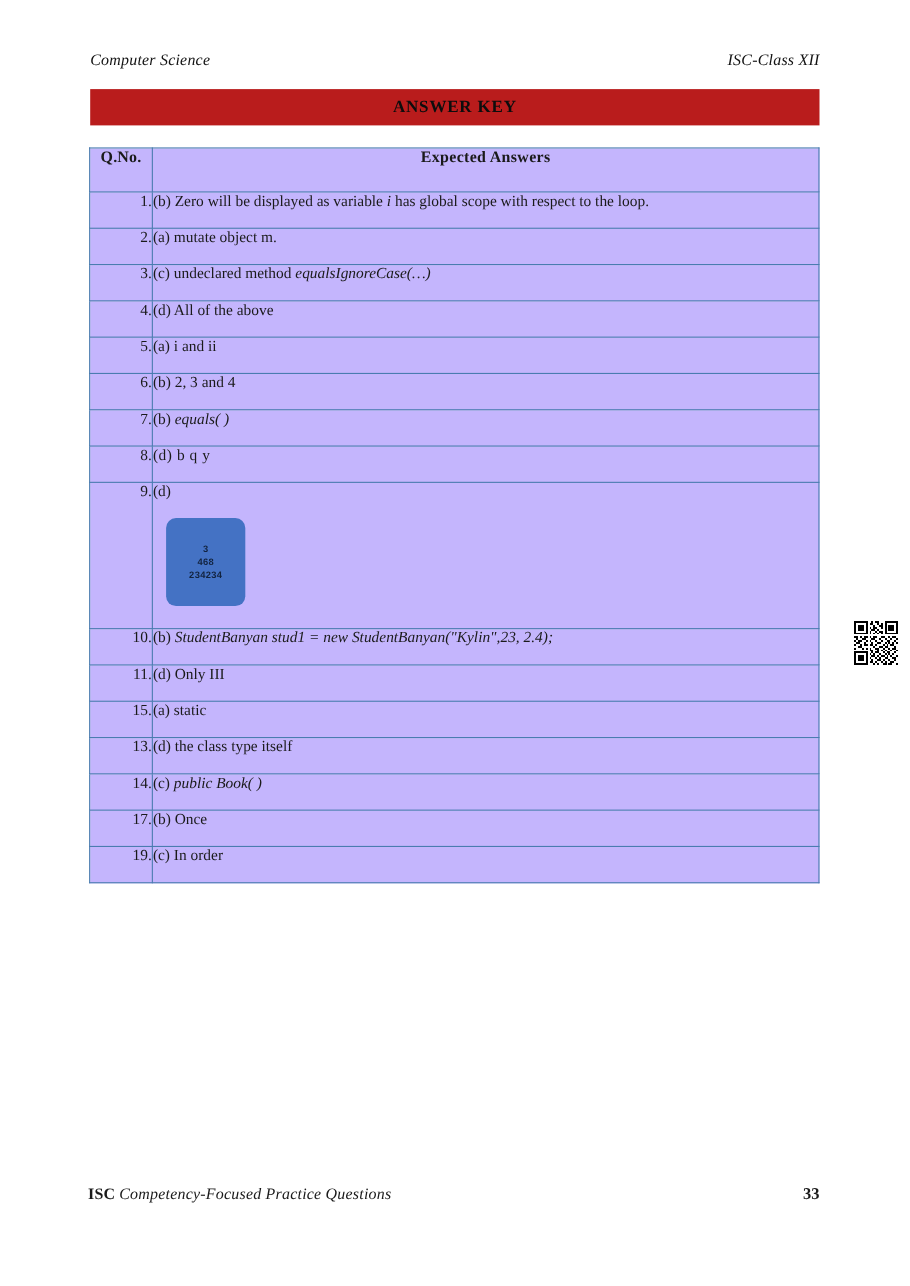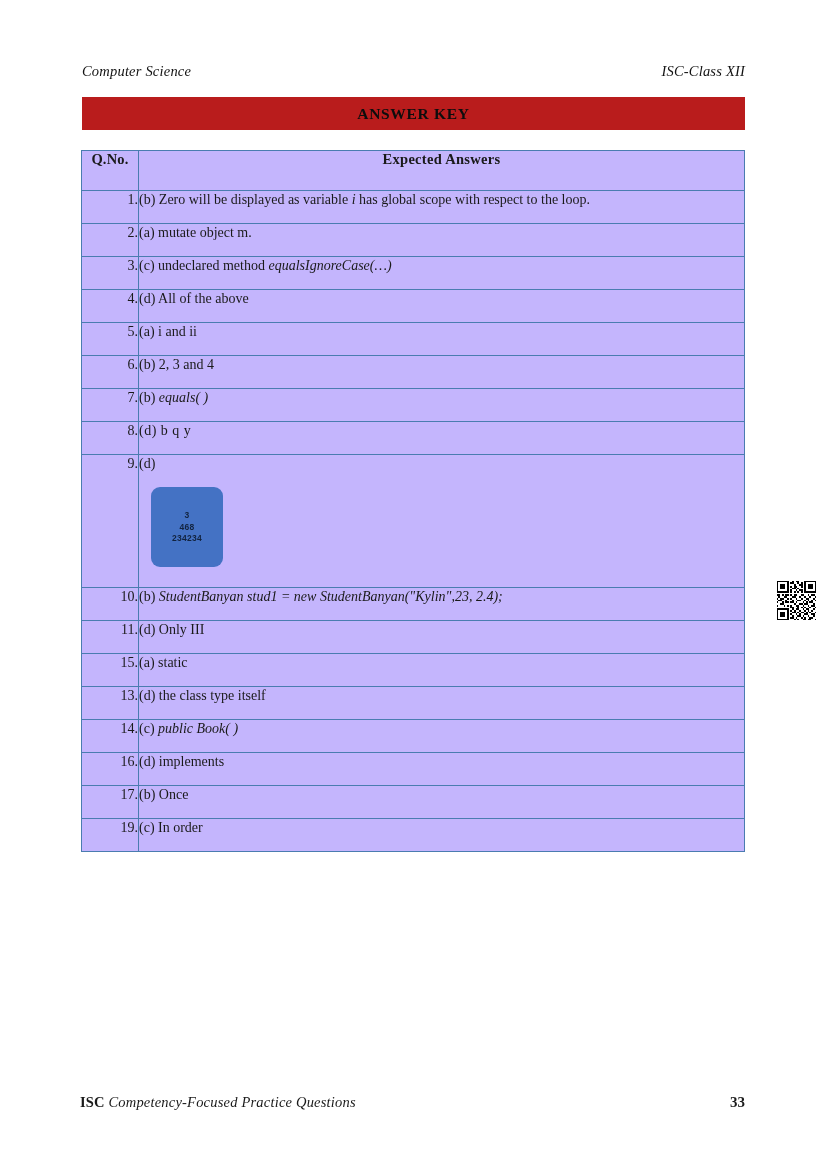--- a/index.html
+++ b/index.html
@@ -12,21 +12,20 @@
     height: 1169px;
     position: relative;
     font-family: "Liberation Serif", "DejaVu Serif", serif;
     color: #1a1a1a;
     overflow: hidden;
   }
 
   .page {
     position: absolute;
     inset: 0;
-    margin-top: 16px;
   }
 
   
   .running-head {
     position: absolute;
     left: 82px;
     top: 47px;
     width: 663px;
     display: flex;
     justify-content: space-between;
@@ -240,24 +239,20 @@
           <td class="cell-qno">15.</td>
           <td class="cell-ans"><span class="ans-text"><span>(a) static</span></span></td>
         </tr>
         <tr class="row-std">
           <td class="cell-qno">13.</td>
           <td class="cell-ans"><span class="ans-text"><span>(d) the class type itself</span></span></td>
         </tr>
         <tr class="row-std">
           <td class="cell-qno">14.</td>
           <td class="cell-ans"><span class="ans-text"><span>(c) </span><i>public Book( )</i></span></td>
-        </tr>
-        <tr class="row-std">
-          <td class="cell-qno">16.</td>
-          <td class="cell-ans"><span class="ans-text"><span>(d) implements</span></span></td>
         </tr>
         <tr class="row-std">
           <td class="cell-qno">17.</td>
           <td class="cell-ans"><span class="ans-text"><span>(b) Once</span></span></td>
         </tr>
         <tr class="row-std">
           <td class="cell-qno">19.</td>
           <td class="cell-ans"><span class="ans-text"><span>(c) In order</span></span></td>
         </tr>
       </tbody>

